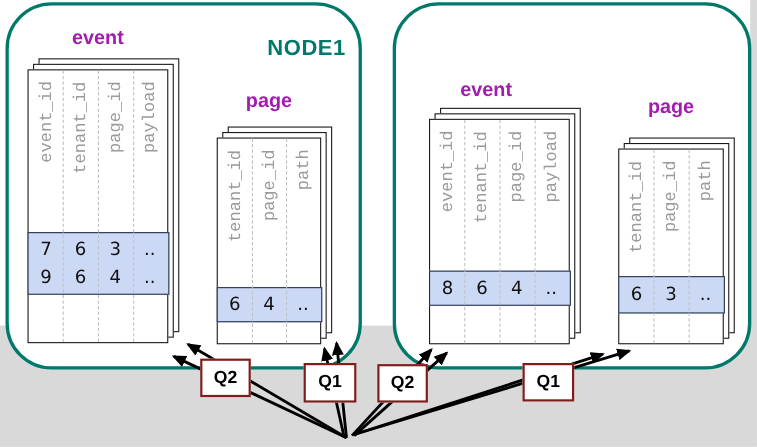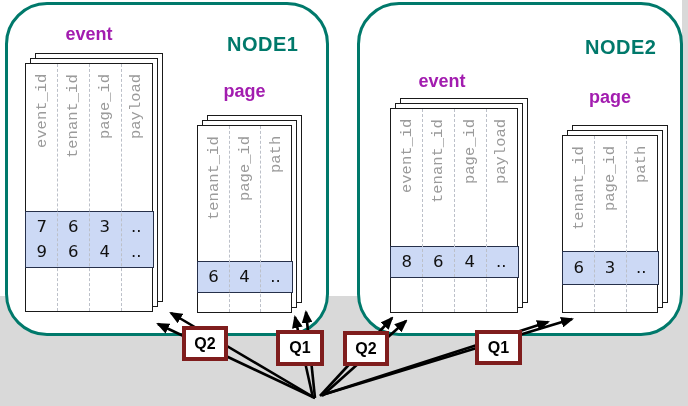--- a/index.html
+++ b/index.html
@@ -3,52 +3,51 @@
 <meta charset="utf-8">
 <style>
   html,body{margin:0;padding:0;}
   body{background:#d9d9d9;font-family:"Liberation Sans",sans-serif;}
   #canvas{position:relative;width:688px;height:406px;background:#d9d9d9;overflow:hidden;}
   .backdrop{position:absolute;left:0;top:0;width:682px;height:296px;background:#ffffff;}
   .node-box{position:absolute;top:2px;height:334px;box-sizing:border-box;
             border:3.5px solid #00796b;border-radius:42px;background:#ffffff;}
   #node1-box{left:5px;width:324px;}
   #node2-box{left:357px;width:326px;}
-  .node-label{position:absolute;font-size:20px;font-weight:bold;color:#00796b;letter-spacing:0.5px;}
+  .node-label{position:absolute;font-size:20px;font-weight:bold;color:#00796b;letter-spacing:0.5px;margin-left:16px;}
   #node1-label{left:227px;top:33px;}
   #node2-label{left:585px;top:36px;}
   .tbl-title{position:absolute;font-size:18px;font-weight:bold;color:#a21caf;text-align:center;}
   .tstack{position:absolute;}
   .sheet{position:absolute;background:#fff;border:1.5px solid #1a1a1a;box-sizing:border-box;}
   .front{position:absolute;background:#fff;border:1.5px solid #1a1a1a;box-sizing:border-box;}
   .sep{position:absolute;top:0;bottom:0;width:0;border-left:1.5px dashed #bcc0c9;z-index:2;}
   .headers{position:absolute;left:0;right:0;top:10px;display:flex;z-index:3;}
   .hcol{flex:1;display:flex;justify-content:center;}
   .vlabel{writing-mode:vertical-rl;transform:rotate(180deg);text-align:end;
           font-family:"Liberation Mono",monospace;font-size:15.5px;color:#9b9b9b;white-space:nowrap;}
   .band{position:absolute;left:-1.5px;right:-1.5px;background:#ccd9f5;border:1.3px solid #26304a;
         box-sizing:border-box;z-index:1;}
   .trow{display:flex;z-index:4;position:relative;}
   .trow span{flex:1;text-align:center;font-size:16.5px;color:#111;font-family:"DejaVu Sans",sans-serif;}
-  .qbox{position:absolute;background:#fff;border:4px solid #7f1d1d;box-sizing:border-box;z-index:20;
+  .qbox{position:absolute;background:#fff;border:2px solid #7f1d1d;box-sizing:border-box;z-index:20;
         display:flex;align-items:center;justify-content:center;font-size:16px;font-weight:bold;color:#000;}
   #arrows{position:absolute;left:0;top:0;z-index:10;pointer-events:none;}
 </style>
 </head>
 <body>
 
 <div id="canvas">
 
   <div class="backdrop"></div>
 
   <div class="node-box" id="node1-box"></div>
   <div class="node-box" id="node2-box"></div>
 
   <div class="node-label" id="node1-label">NODE1</div>
-  <div class="node-label" id="node2-label">NODE2</div>
 
   <div class="tbl-title" style="left:25px;top:24px;width:128px;">event</div>
   <div class="tbl-title" style="left:197px;top:81px;width:95px;">page</div>
   <div class="tbl-title" style="left:382px;top:71px;width:120px;">event</div>
   <div class="tbl-title" style="left:562px;top:87px;width:96px;">page</div>
 
   <div class="tstack" style="left:25px;top:53px;width:138px;height:259px;">
     <div class="sheet" style="left:10px;top:0;width:128px;height:249px;"></div>
     <div class="sheet" style="left:5px;top:5px;width:128px;height:249px;"></div>
     <div class="front" style="left:0;top:10px;width:128px;height:249px;">

